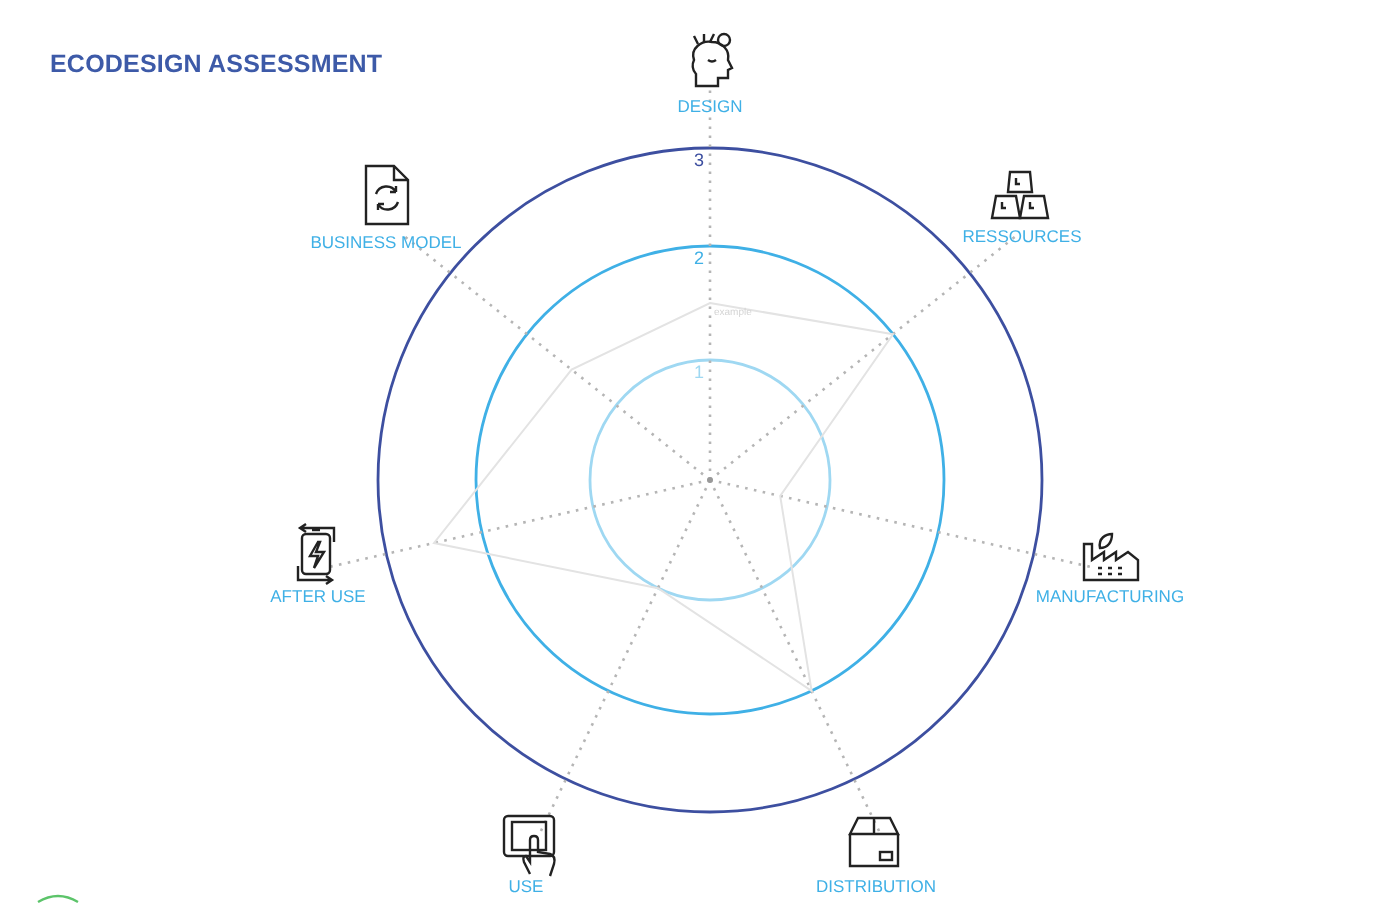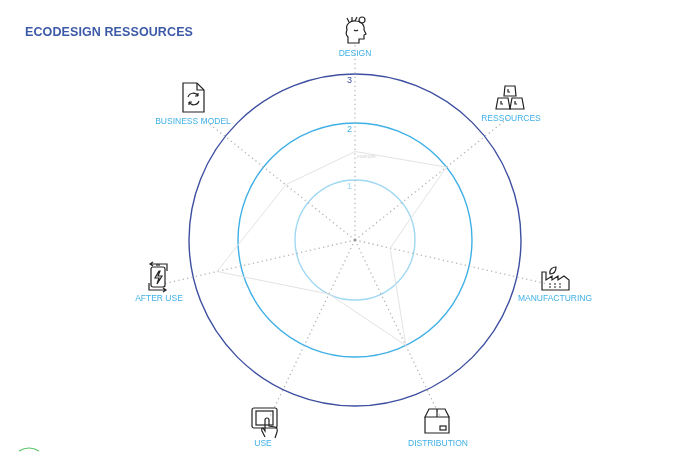--- a/index.html
+++ b/index.html
@@ -8,21 +8,21 @@
   .title { position: absolute; left: 25px; top: 25px; font-size: 12.5px; font-weight: bold;
            color: #3d5aa8; letter-spacing: 0.1px; }
   svg.radar { position: absolute; left: 0; top: 0; }
   .axis-label { font-family: "Liberation Sans", sans-serif; font-size: 8.5px; fill: #3fb0e6; }
   .ring-label { font-family: "Liberation Sans", sans-serif; font-size: 9px; }
   .example-label { font-family: "Liberation Sans", sans-serif; font-size: 5px; fill: #d4d4d4; }
 </style>
 </head>
 <body>
 
-<div class="title">ECODESIGN RESSOURCES</div>
+<div class="title">ECODESIGN ASSESSMENT</div>
 
 <svg class="radar" width="698" height="454" viewBox="0 0 698 454">
   <g id="rings">
       <circle cx="355" cy="240" r="60" fill="none" stroke="#9fd8f2" stroke-width="1.4"></circle>
       <circle cx="355" cy="240" r="117" fill="none" stroke="#3fb0e6" stroke-width="1.4"></circle>
       <circle cx="355" cy="240" r="166" fill="none" stroke="#3d4fa0" stroke-width="1.4"></circle>
     </g>
   <g id="axes">
       <line x1="355" y1="240" x2="355" y2="45" stroke="#b5b5b5" stroke-width="1.3" stroke-dasharray="1.3 3.2"></line>
       <line x1="355" y1="240" x2="507.45713908126584" y2="118.41948863754695" stroke="#b5b5b5" stroke-width="1.3" stroke-dasharray="1.3 3.2"></line>

